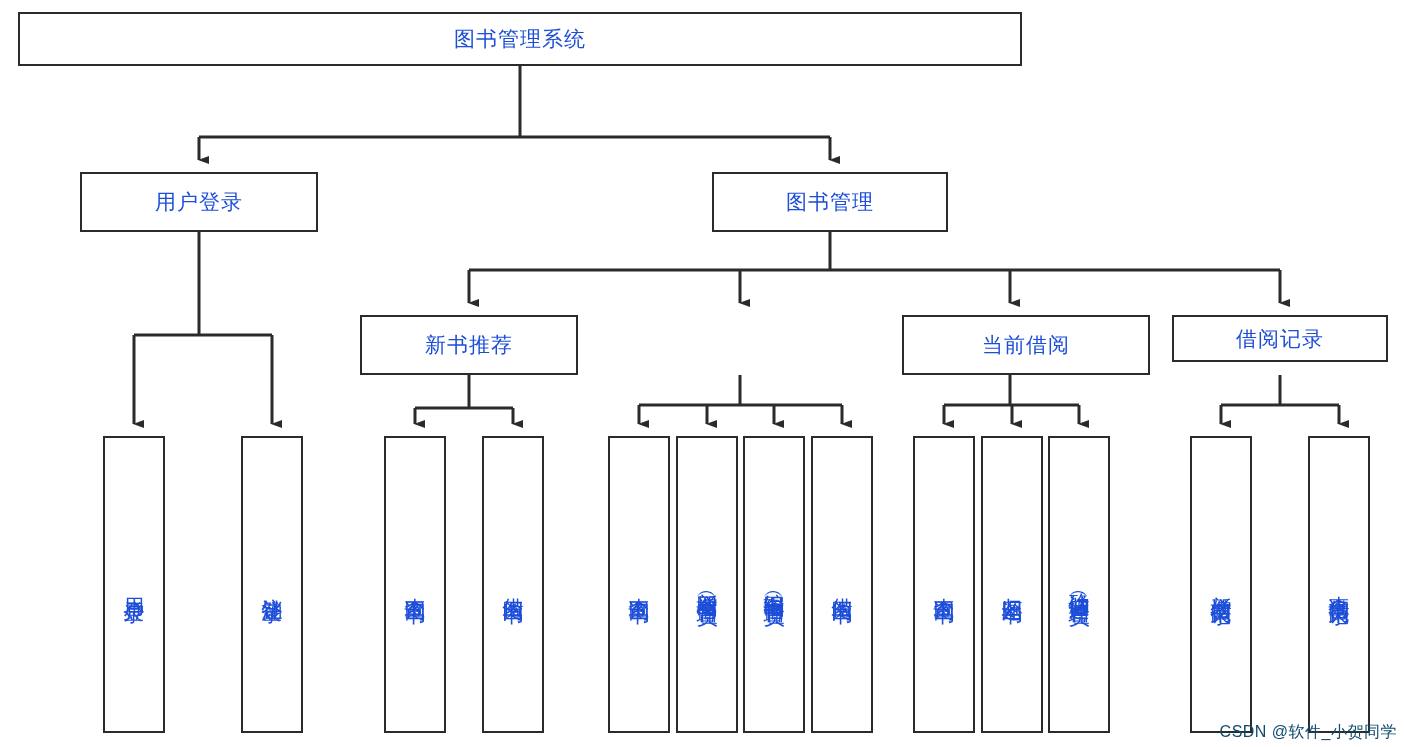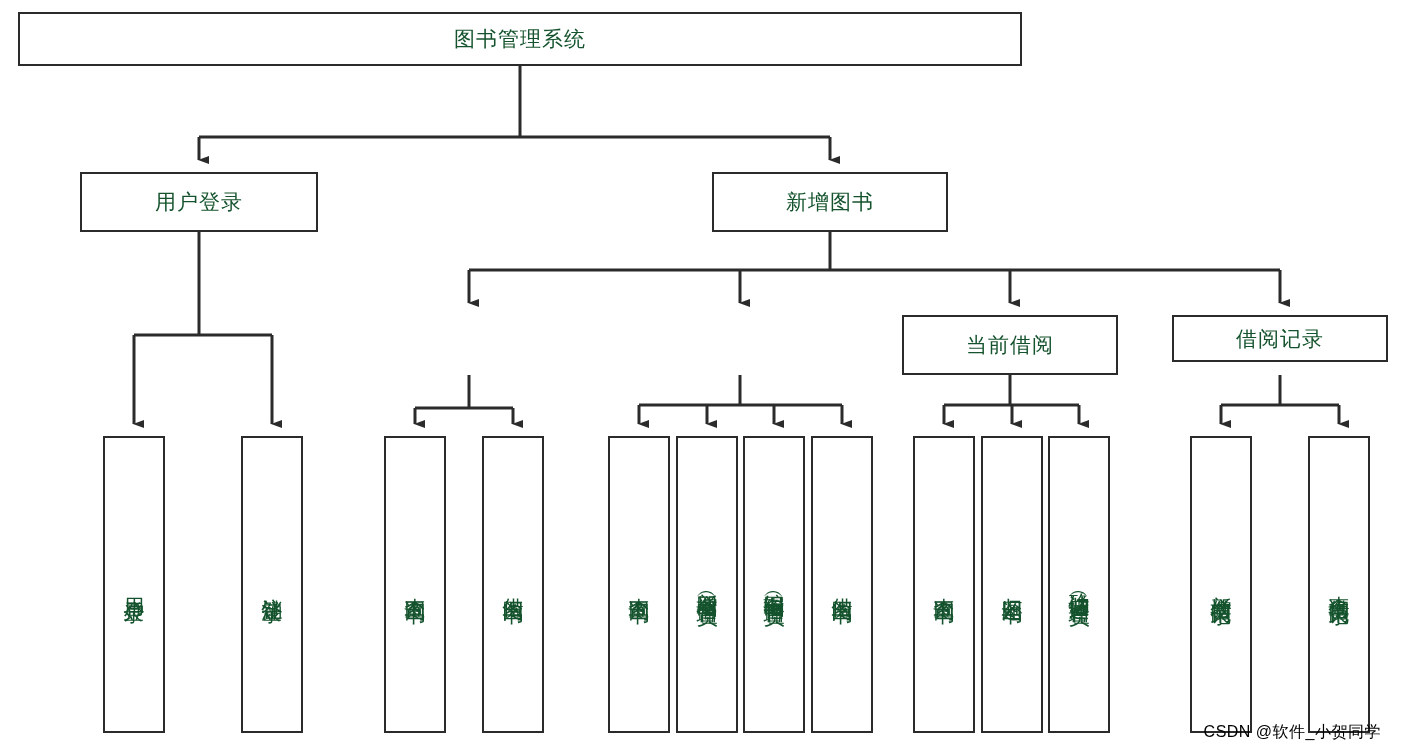--- a/index.html
+++ b/index.html
@@ -27,45 +27,45 @@
     height: 747px;
   }
   .node-box {
     position: absolute;
     box-sizing: border-box;
     border: 2px solid #2b2b2b;
     background: #ffffff;
     display: flex;
     align-items: center;
     justify-content: center;
-    color: #14532d;
+    color: #1d4ed8;
   }
   .node-box.horizontal {
     font-size: 21px;
     letter-spacing: 1px;
   }
   .node-box.vertical {
     writing-mode: vertical-rl;
     text-orientation: upright;
     font-size: 21px;
     line-height: 1.15;
     letter-spacing: 2px;
     padding: 4px 0;
   }
   .node-label {
     display: block;
     text-align: center;
     white-space: nowrap;
   }
   .watermark {
     position: absolute;
-    right: 24px;
+    right: 8px;
     bottom: 4px;
     font-size: 16px;
-    color: #000000;
+    color: #0c4a6e;
     letter-spacing: 0.5px;
     white-space: nowrap;
     user-select: none;
   }
 </style>
 </head>
 <body>
 
 <div id="diagram-root">
 
@@ -122,24 +122,27 @@
   </svg>
 
   <div class="node-box horizontal" style="left: 18px; top: 12px; width: 1004px; height: 54px;">
     <span class="node-label">图书管理系统</span>
   </div>
 
   <div class="node-box horizontal" style="left: 80px; top: 172px; width: 238px; height: 60px;">
     <span class="node-label">用户登录</span>
   </div>
   <div class="node-box horizontal" style="left: 712px; top: 172px; width: 236px; height: 60px;">
-    <span class="node-label">新增图书</span>
+    <span class="node-label">图书管理</span>
   </div>
 
-  <div class="node-box horizontal" style="left: 902px; top: 315px; width: 216px; height: 60px; justify-content: center;">
+  <div class="node-box horizontal" style="left: 360px; top: 315px; width: 218px; height: 60px;">
+    <span class="node-label">新书推荐</span>
+  </div>
+  <div class="node-box horizontal" style="left: 902px; top: 315px; width: 248px; height: 60px; justify-content: center;">
     <span class="node-label">当前借阅</span>
   </div>
   <div class="node-box horizontal" style="left: 1172px; top: 315px; width: 216px; height: 47px;">
     <span class="node-label">借阅记录</span>
   </div>
 
   <div class="node-box vertical" style="left: 103px; top: 436px; width: 62px; height: 297px;">
     <span class="node-label">用户登录</span>
   </div>
   <div class="node-box vertical" style="left: 241px; top: 436px; width: 62px; height: 297px;">

